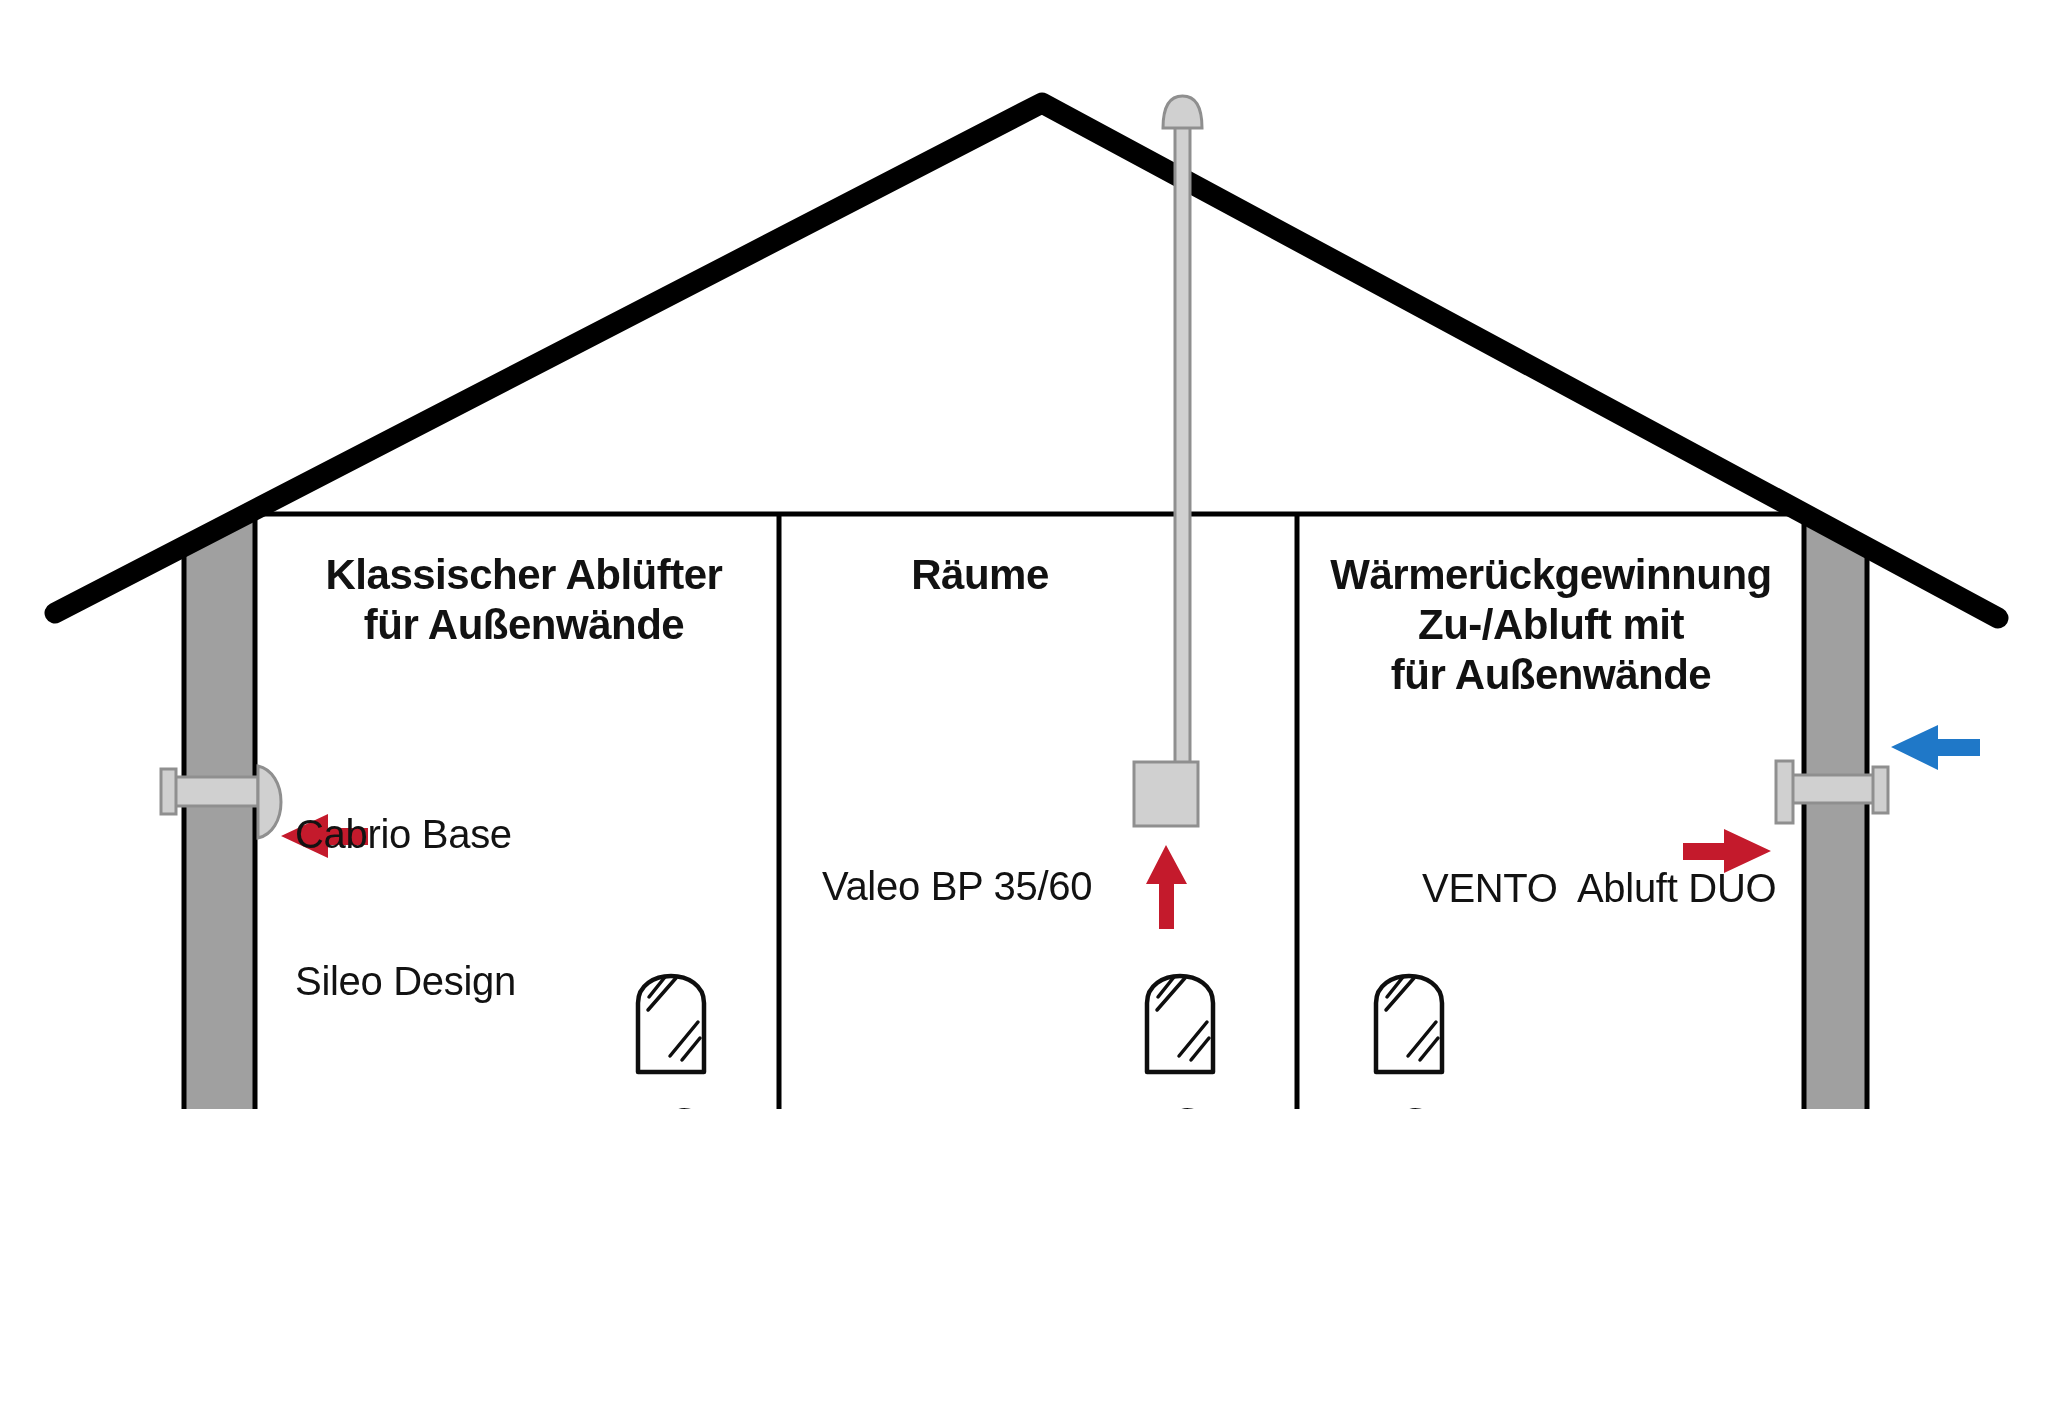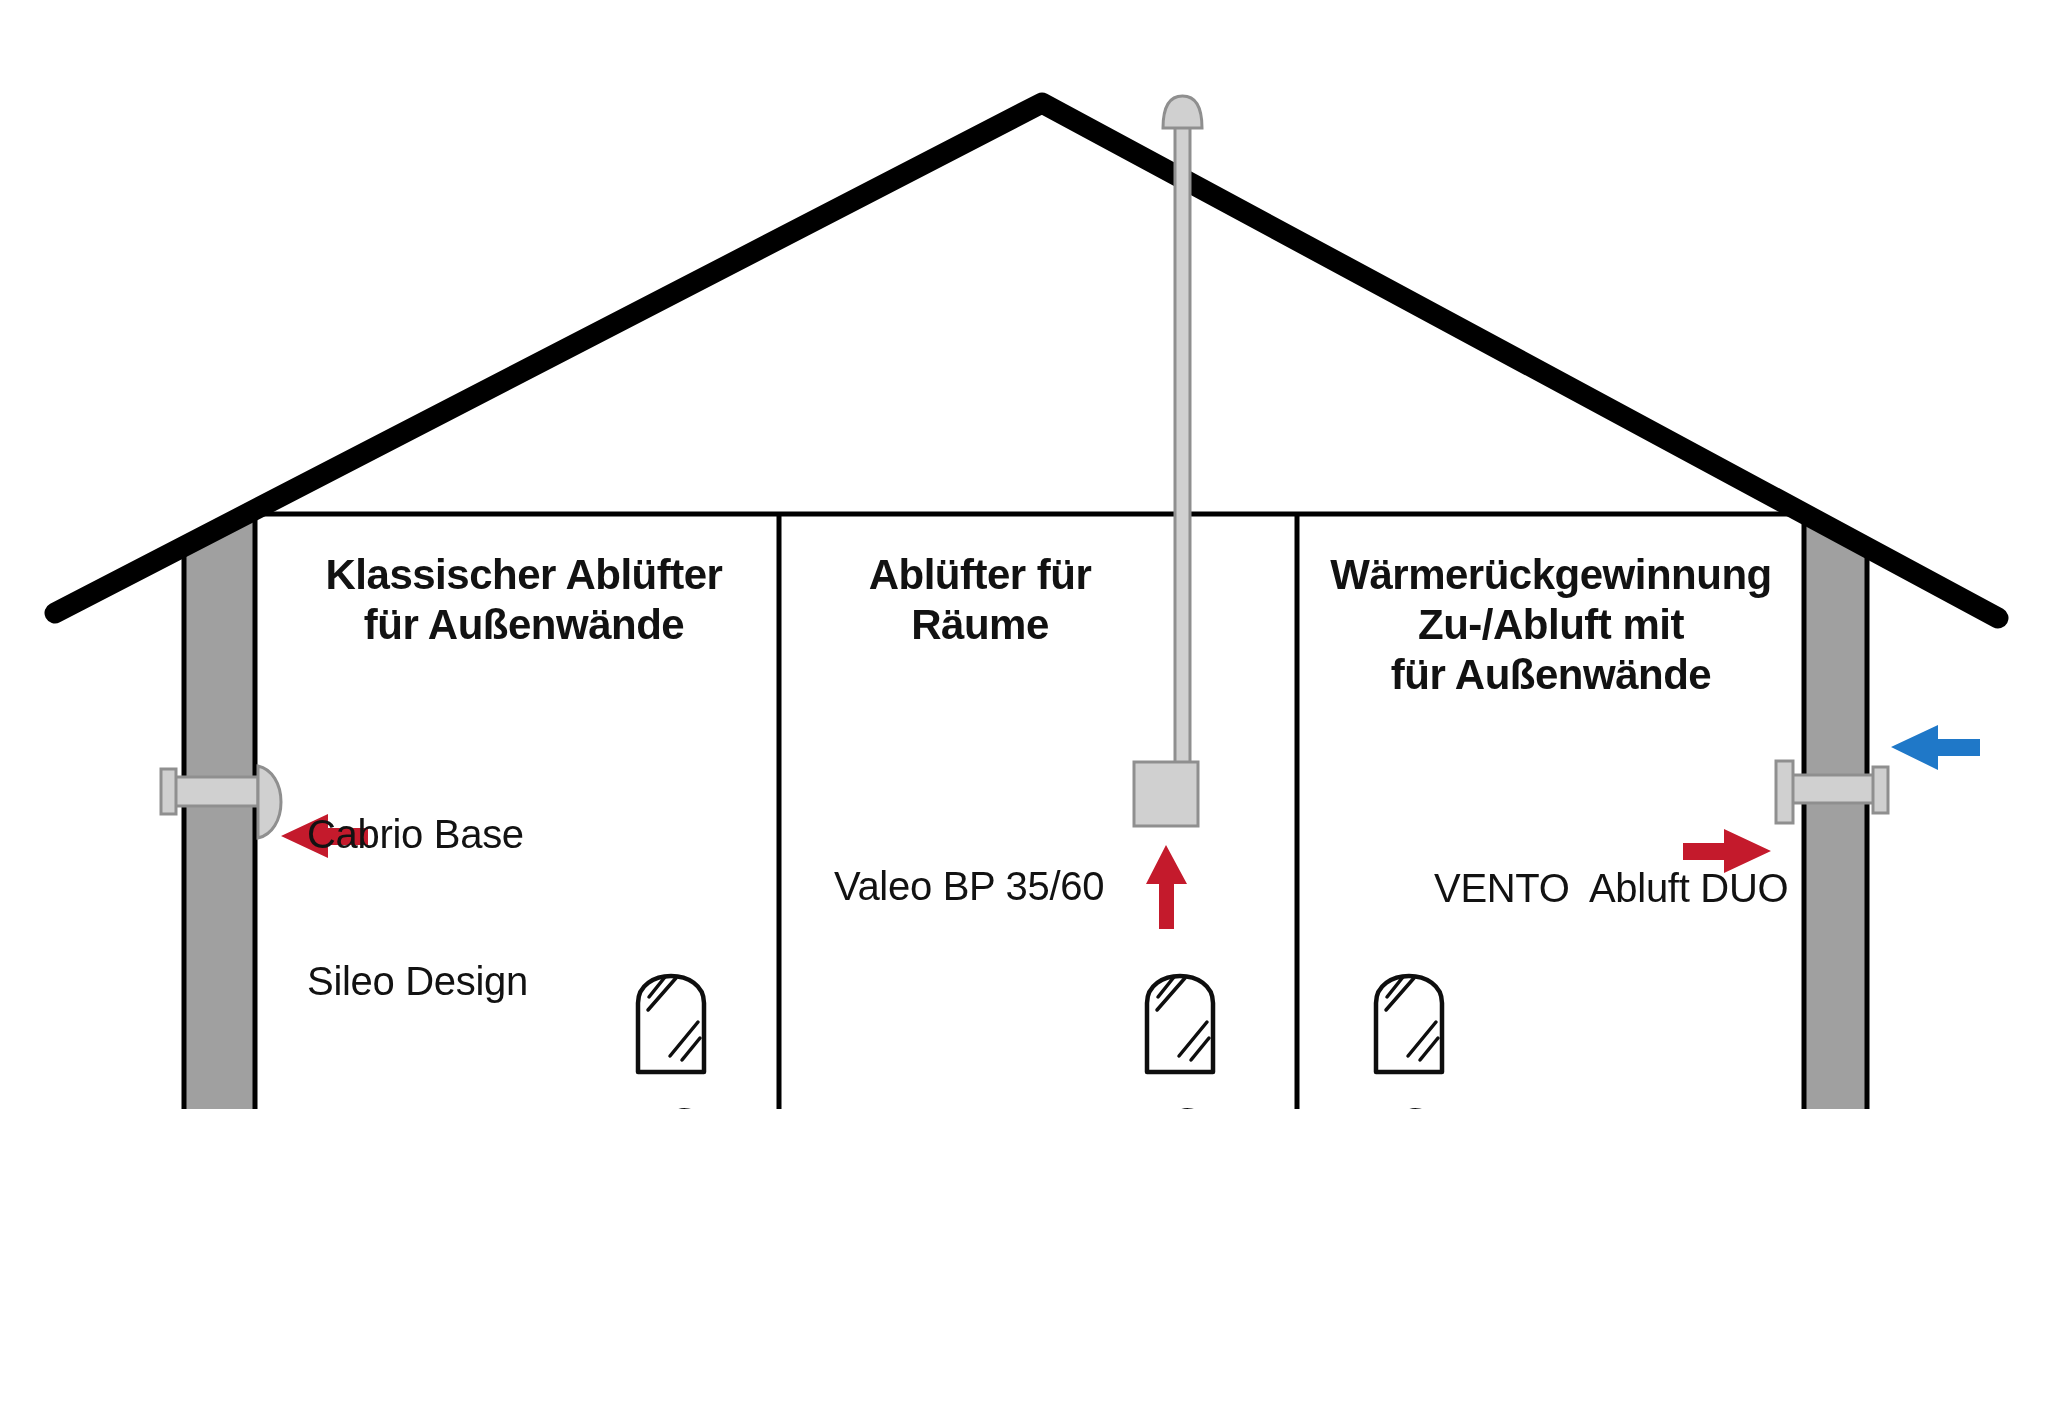--- a/index.html
+++ b/index.html
@@ -1,21 +1,21 @@
 <!DOCTYPE html>
 <html style="--arrow-red: #c41a2c; --arrow-blue: #1f78c8; --wall-gray: #a0a0a0; --duct-fill: #d0d0d0; --duct-border: #8f8f8f; --line-black: #000000;"><head>
 <meta charset="utf-8">
 <style>
   html,body{margin:0;padding:0;background:#ffffff;}
   body{font-family:"Liberation Sans", sans-serif;}
   .stage{position:relative;width:2048px;height:1109px;background:#fff;overflow:hidden;}
   .art{position:absolute;left:0;top:0;}
   .txt{position:absolute;color:#121212;}
   .room-title{width:600px;text-align:center;font-weight:bold;font-size:42px;line-height:50px;letter-spacing:-0.5px;}
-  .room-products{font-size:40px;line-height:49px;letter-spacing:-0.3px;white-space:pre;margin-left:12px;}
+  .room-products{font-size:40px;line-height:49px;letter-spacing:-0.3px;white-space:pre;}
   .fixture{stroke:#0e0e0e;stroke-width:4.5;fill:#ffffff;stroke-linejoin:round;stroke-linecap:round;}
   .fixline{stroke:#0e0e0e;stroke-width:4.5;fill:none;stroke-linecap:round;}
   .hatch{stroke:#0e0e0e;stroke-width:3.5;fill:none;stroke-linecap:round;}
   .duct{fill:var(--duct-fill,#d0d0d0);stroke:var(--duct-border,#8f8f8f);stroke-width:3;}
   .wall{fill:var(--wall-gray,#a0a0a0);stroke:var(--line-black,#000);stroke-width:5;}
   .frame{stroke:var(--line-black,#000);fill:none;}
   .arrow-red{fill:var(--arrow-red,#c41a2c);}
   .arrow-blue{fill:var(--arrow-blue,#1f78c8);}
 </style>
 </head>
@@ -98,21 +98,20 @@
   <div class="txt room-title" style="left:224px;top:550px;">
     <div>Klassischer Ablüfter</div>
     <div>für Außenwände</div>
   </div>
   <div class="txt room-products" style="left:295px;top:712px;">
     <div>Cabrio Base</div>
     <div>Sileo Design</div>
   </div>
 
   <div class="txt room-title" style="left:680px;top:550px;">
-    <div>Ablüfter für</div>
     <div>Räume</div>
   </div>
   <div class="txt room-products" style="left:822px;top:764px;">
     <div>Valeo BP 35/60</div>
   </div>
 
   <div class="txt room-title" style="left:1251px;top:550px;">
     <div>Wärmerückgewinnung</div>
     <div>Zu-/Abluft mit</div>
     <div>für Außenwände</div>

